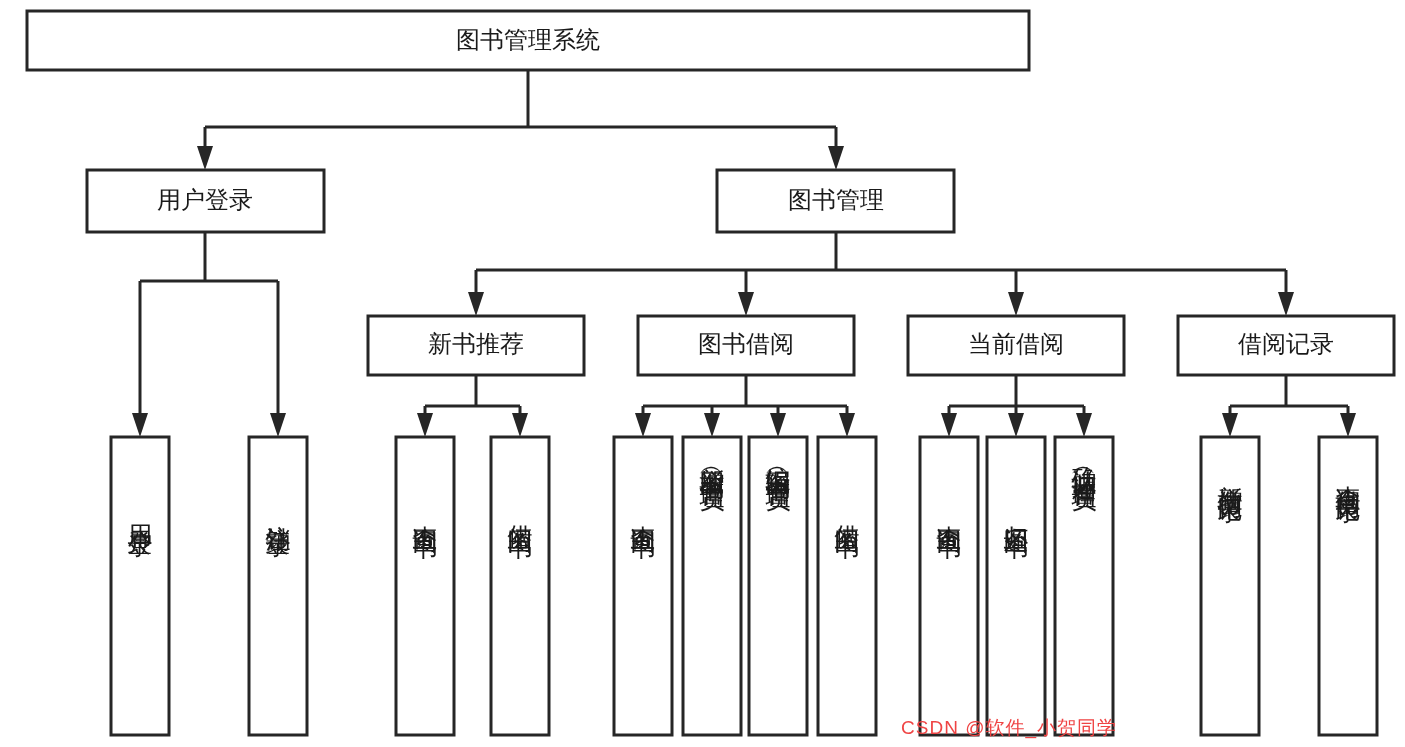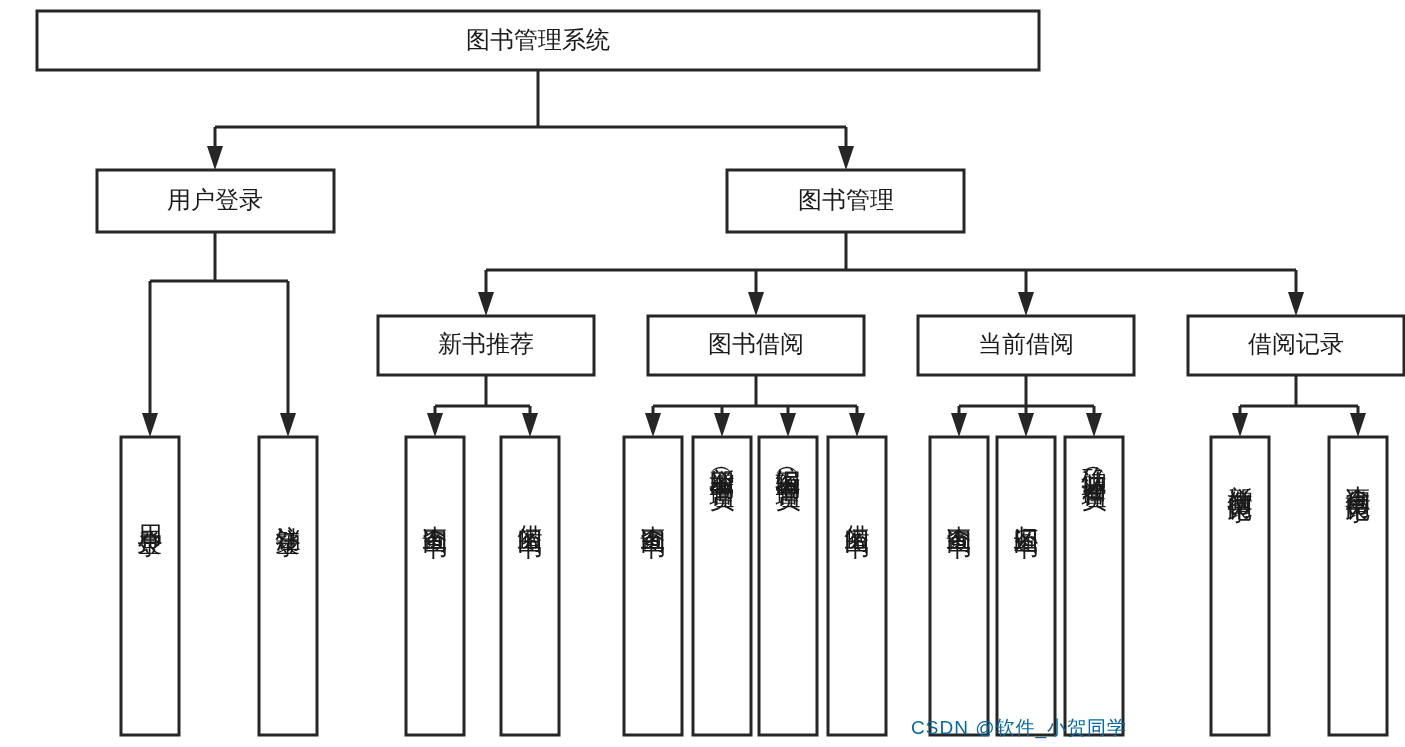--- a/index.html
+++ b/index.html
@@ -9,21 +9,21 @@
   }
   body {
     width: 1405px;
     height: 747px;
     font-family: "Liberation Sans", "DejaVu Sans", sans-serif;
     overflow: hidden;
     position: relative;
   }
   #diagram-root {
     position: absolute;
-    left: 16px;
+    left: 6px;
     top: 0;
     width: 1125px;
     height: 747px;
   }
   svg.flow {
     display: block;
     width: 1405px;
     height: 747px;
   }
   .node-rect {
@@ -63,21 +63,21 @@
     letter-spacing: 3px;
     color: #1a1a1a;
     white-space: nowrap;
   }
   .watermark {
     position: absolute;
     right: 14px;
     bottom: 6px;
     font-family: "Liberation Sans", "DejaVu Sans", sans-serif;
     font-size: 19px;
-    color: #0369a1;
+    color: #ef4444;
     letter-spacing: 1px;
     user-select: none;
   }
 </style>
 </head>
 <body>
 
 <div id="diagram-root">
 
   <svg class="flow" viewBox="0 0 1405 747" xmlns="http://www.w3.org/2000/svg">

